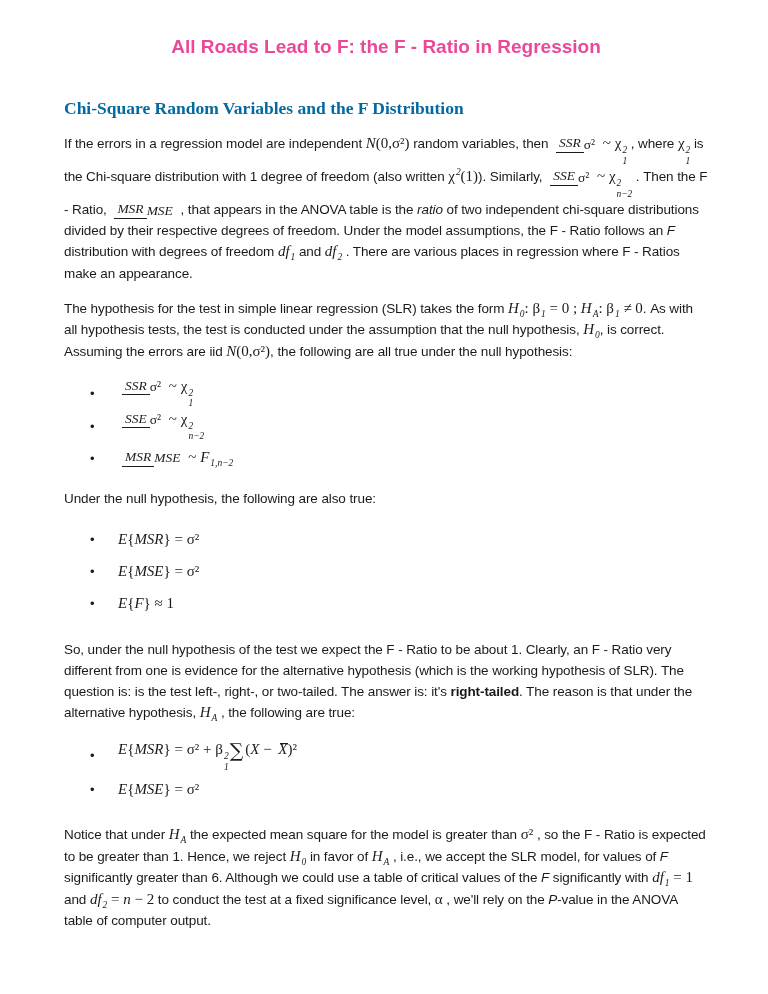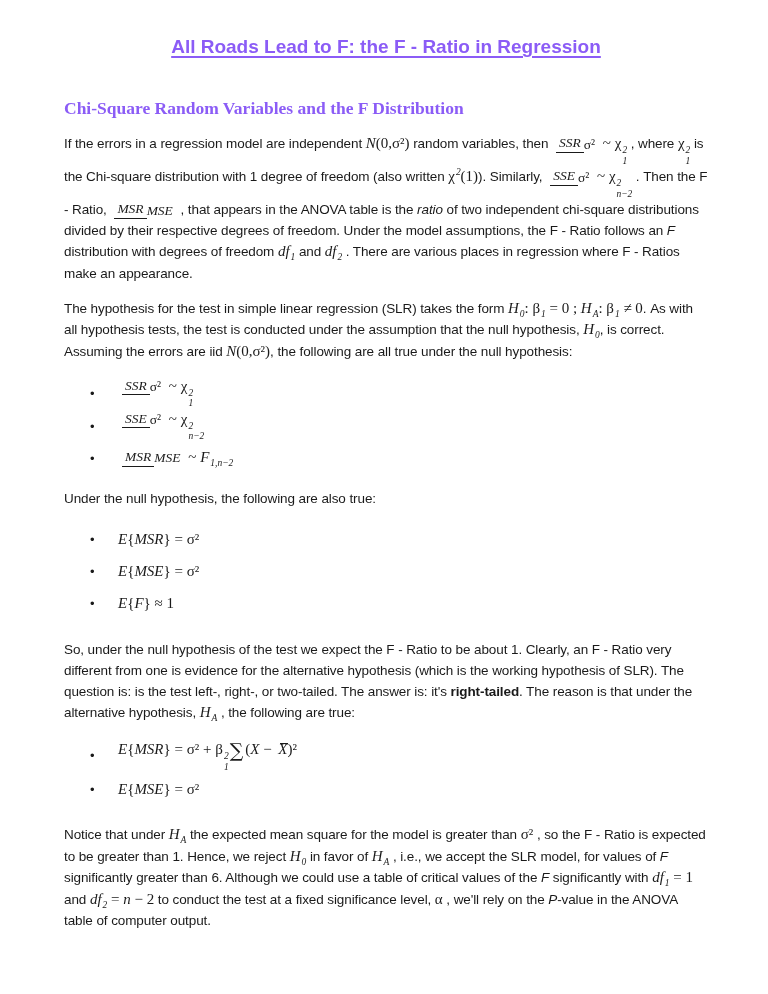--- a/index.html
+++ b/index.html
@@ -2,27 +2,27 @@
 <html><head>
 <meta charset="utf-8">
 <style>
   html,body{margin:0;padding:0;}
   body{
     width:768px;height:994px;background:#ffffff;overflow:hidden;
     font-family:"Liberation Sans",sans-serif;color:#1a1a1a;
   }
   .page{padding:36px 60px 0 64px;}
   .doc-title{
-    font-size:19px;font-weight:bold;text-align:center;color:#8b5cf6;
-    text-decoration:underline;text-decoration-thickness:2px;text-underline-offset:3px;
+    font-size:19px;font-weight:bold;text-align:center;color:#ec4899;
+    text-decoration-thickness:2px;text-underline-offset:3px;
     margin:0 0 40px 0;
   }
   .sec{
     font-family:"Liberation Serif",serif;font-weight:bold;
-    color:#8b5cf6;font-size:17.5px;margin:26px 0 6px 0;
+    color:#0369a1;font-size:17.5px;margin:26px 0 6px 0;
   }
   .sec.first{margin-top:0;}
   p.body{font-size:13.5px;line-height:21px;margin:14px 0 0 0;letter-spacing:-0.1px;}
   
   .t{}
   .bb{font-weight:bold;}
   .em2{font-style:italic;}
   .mi{font-family:"Liberation Serif",serif;font-style:italic;font-size:15px;letter-spacing:0;}
   .mm{font-family:"Liberation Serif",serif;font-size:15px;letter-spacing:0;}
   .frac{

